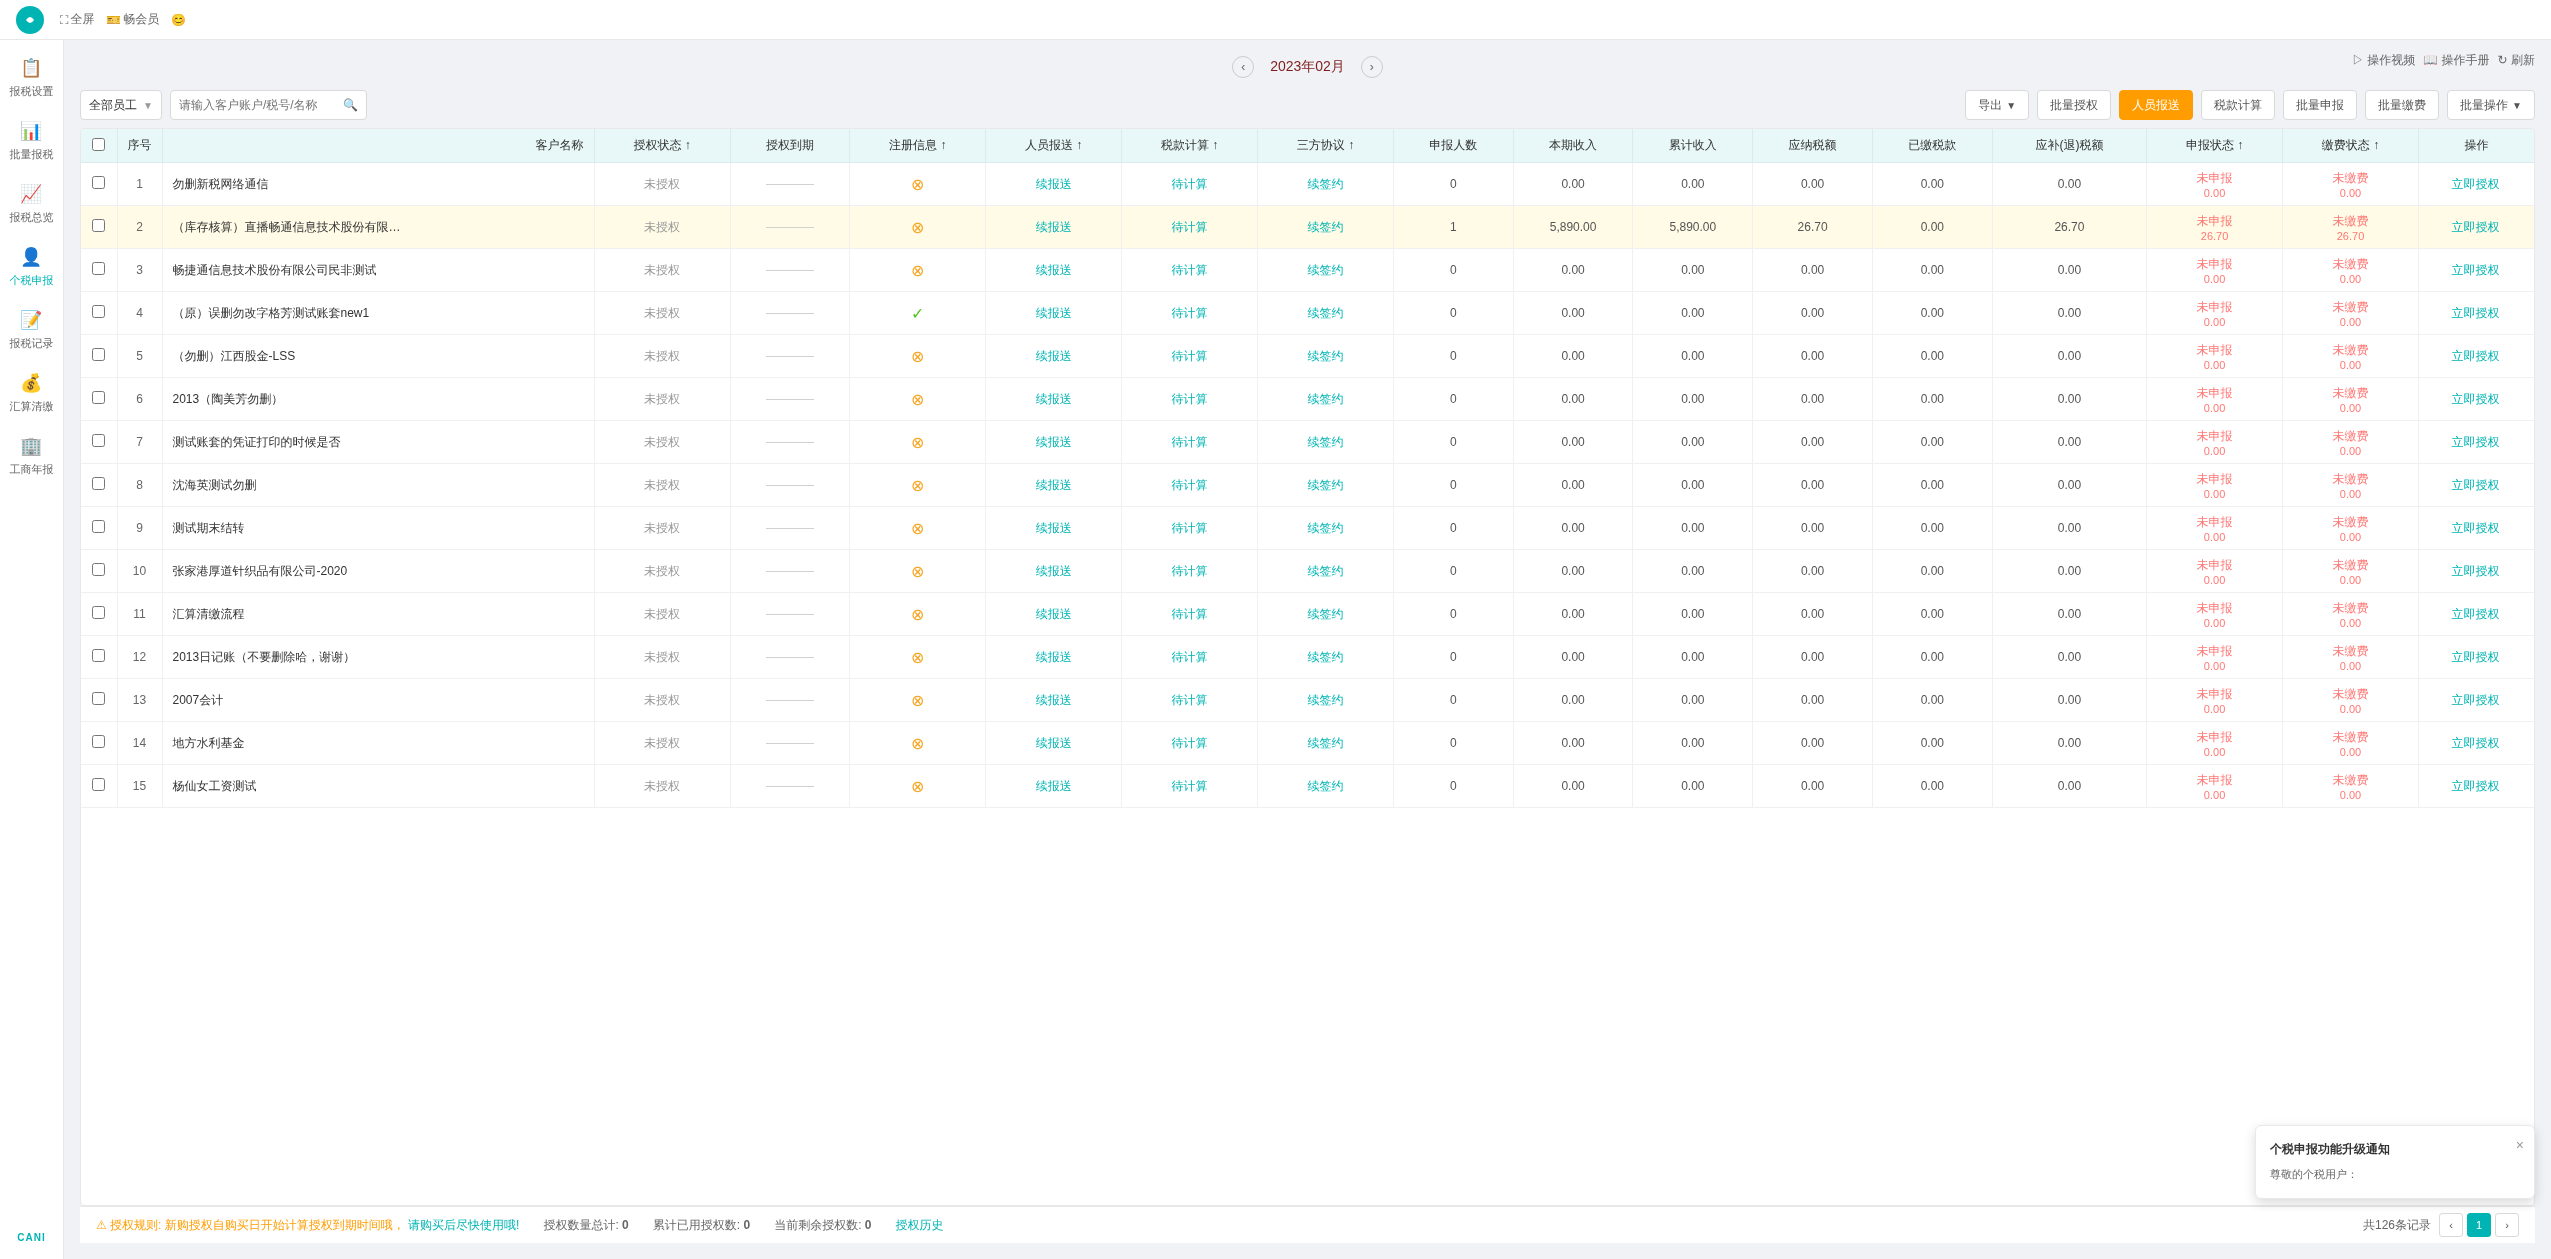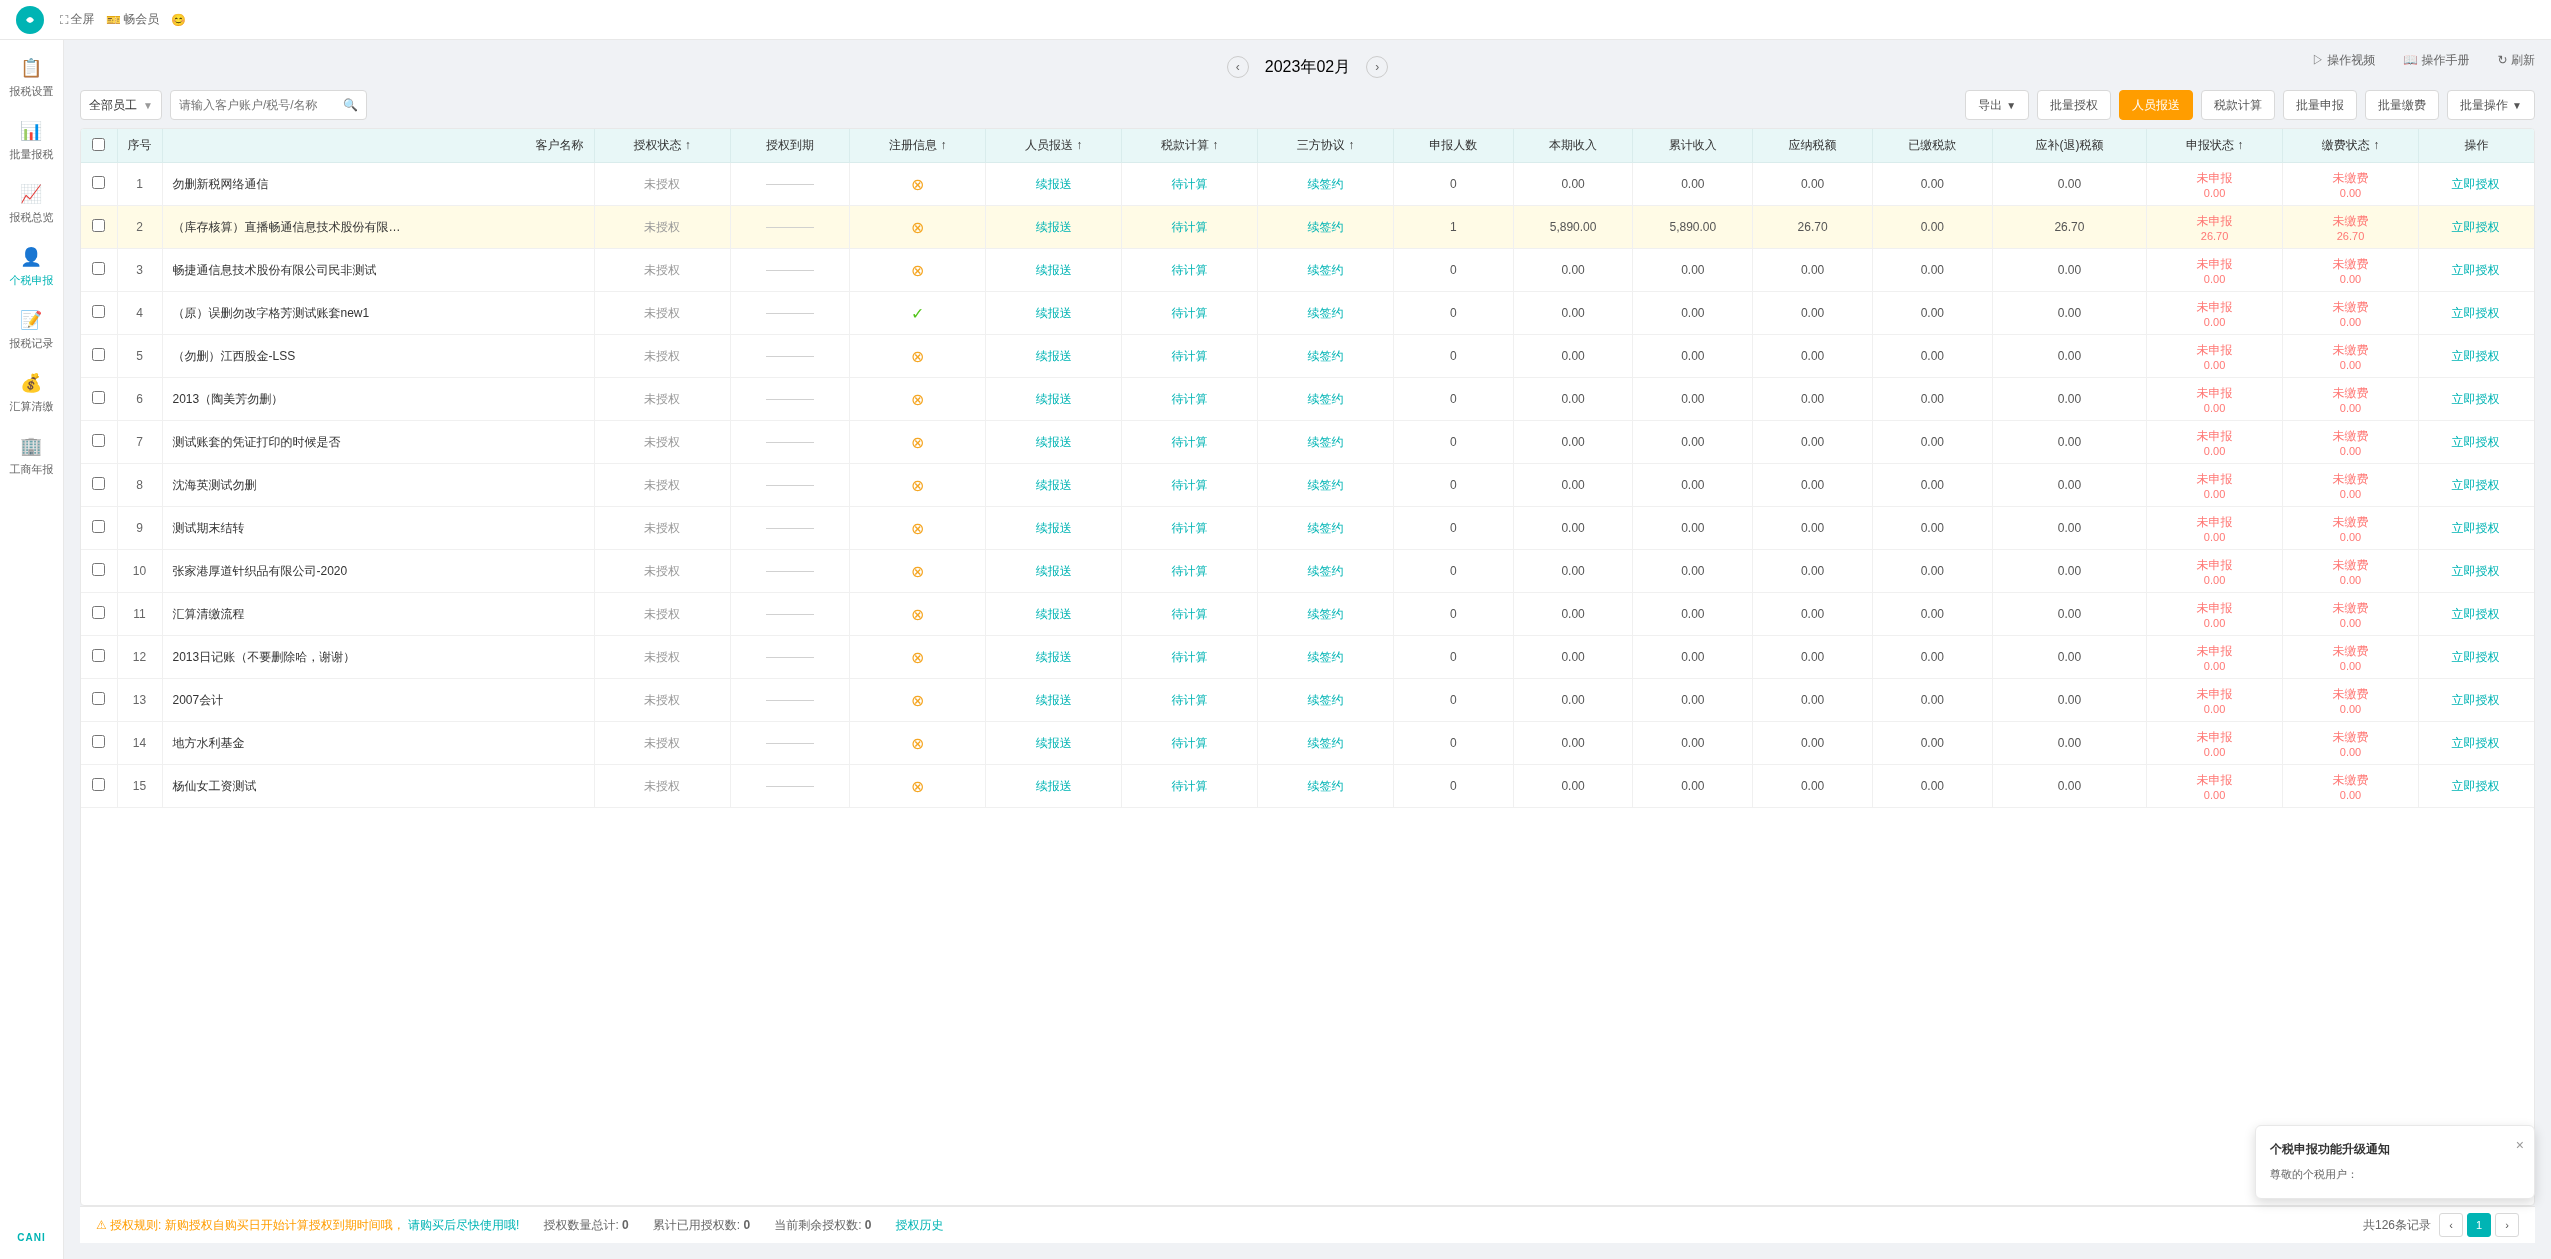--- a/index.html
+++ b/index.html
@@ -85,23 +85,23 @@
 
     
     .month-nav {
       display: flex;
       align-items: center;
       justify-content: center;
       margin-bottom: 12px;
       gap: 16px;
     }
     .month-nav .month-label {
-      font-size: 16px;
+      font-size: 14px;
       font-weight: 500;
-      color: #000000;
+      color: #7f1d1d;
     }
     .month-nav .nav-arrow {
       width: 22px; height: 22px;
       border-radius: 50%;
       border: 1px solid #ccc;
       display: flex; align-items: center; justify-content: center;
       cursor: pointer;
       color: #666;
       font-size: 12px;
     }
@@ -336,21 +336,21 @@
     </div>
     <div class="sidebar-cani">CANI</div>
   </div>
 
   <div class="main-content">
 
     <div class="month-nav">
       <div class="nav-arrow">‹</div>
       <span class="month-label">2023年02月</span>
       <div class="nav-arrow">›</div>
-      <span style="position:absolute;right:16px;top:52px;font-size:12px;color:#666;display:flex;gap:28px;text-align:right;">
+      <span style="position:absolute;right:16px;top:52px;font-size:12px;color:#666;display:flex;gap:8px;text-align:right;">
         <span style="cursor:pointer;">▷ 操作视频</span>
         <span style="cursor:pointer;">📖 操作手册</span>
         <span style="cursor:pointer;">↻ 刷新</span>
       </span>
     </div>
 
     <div class="toolbar">
       <div class="toolbar-left">
         <div class="select-wrapper">
           <span>全部员工</span>

